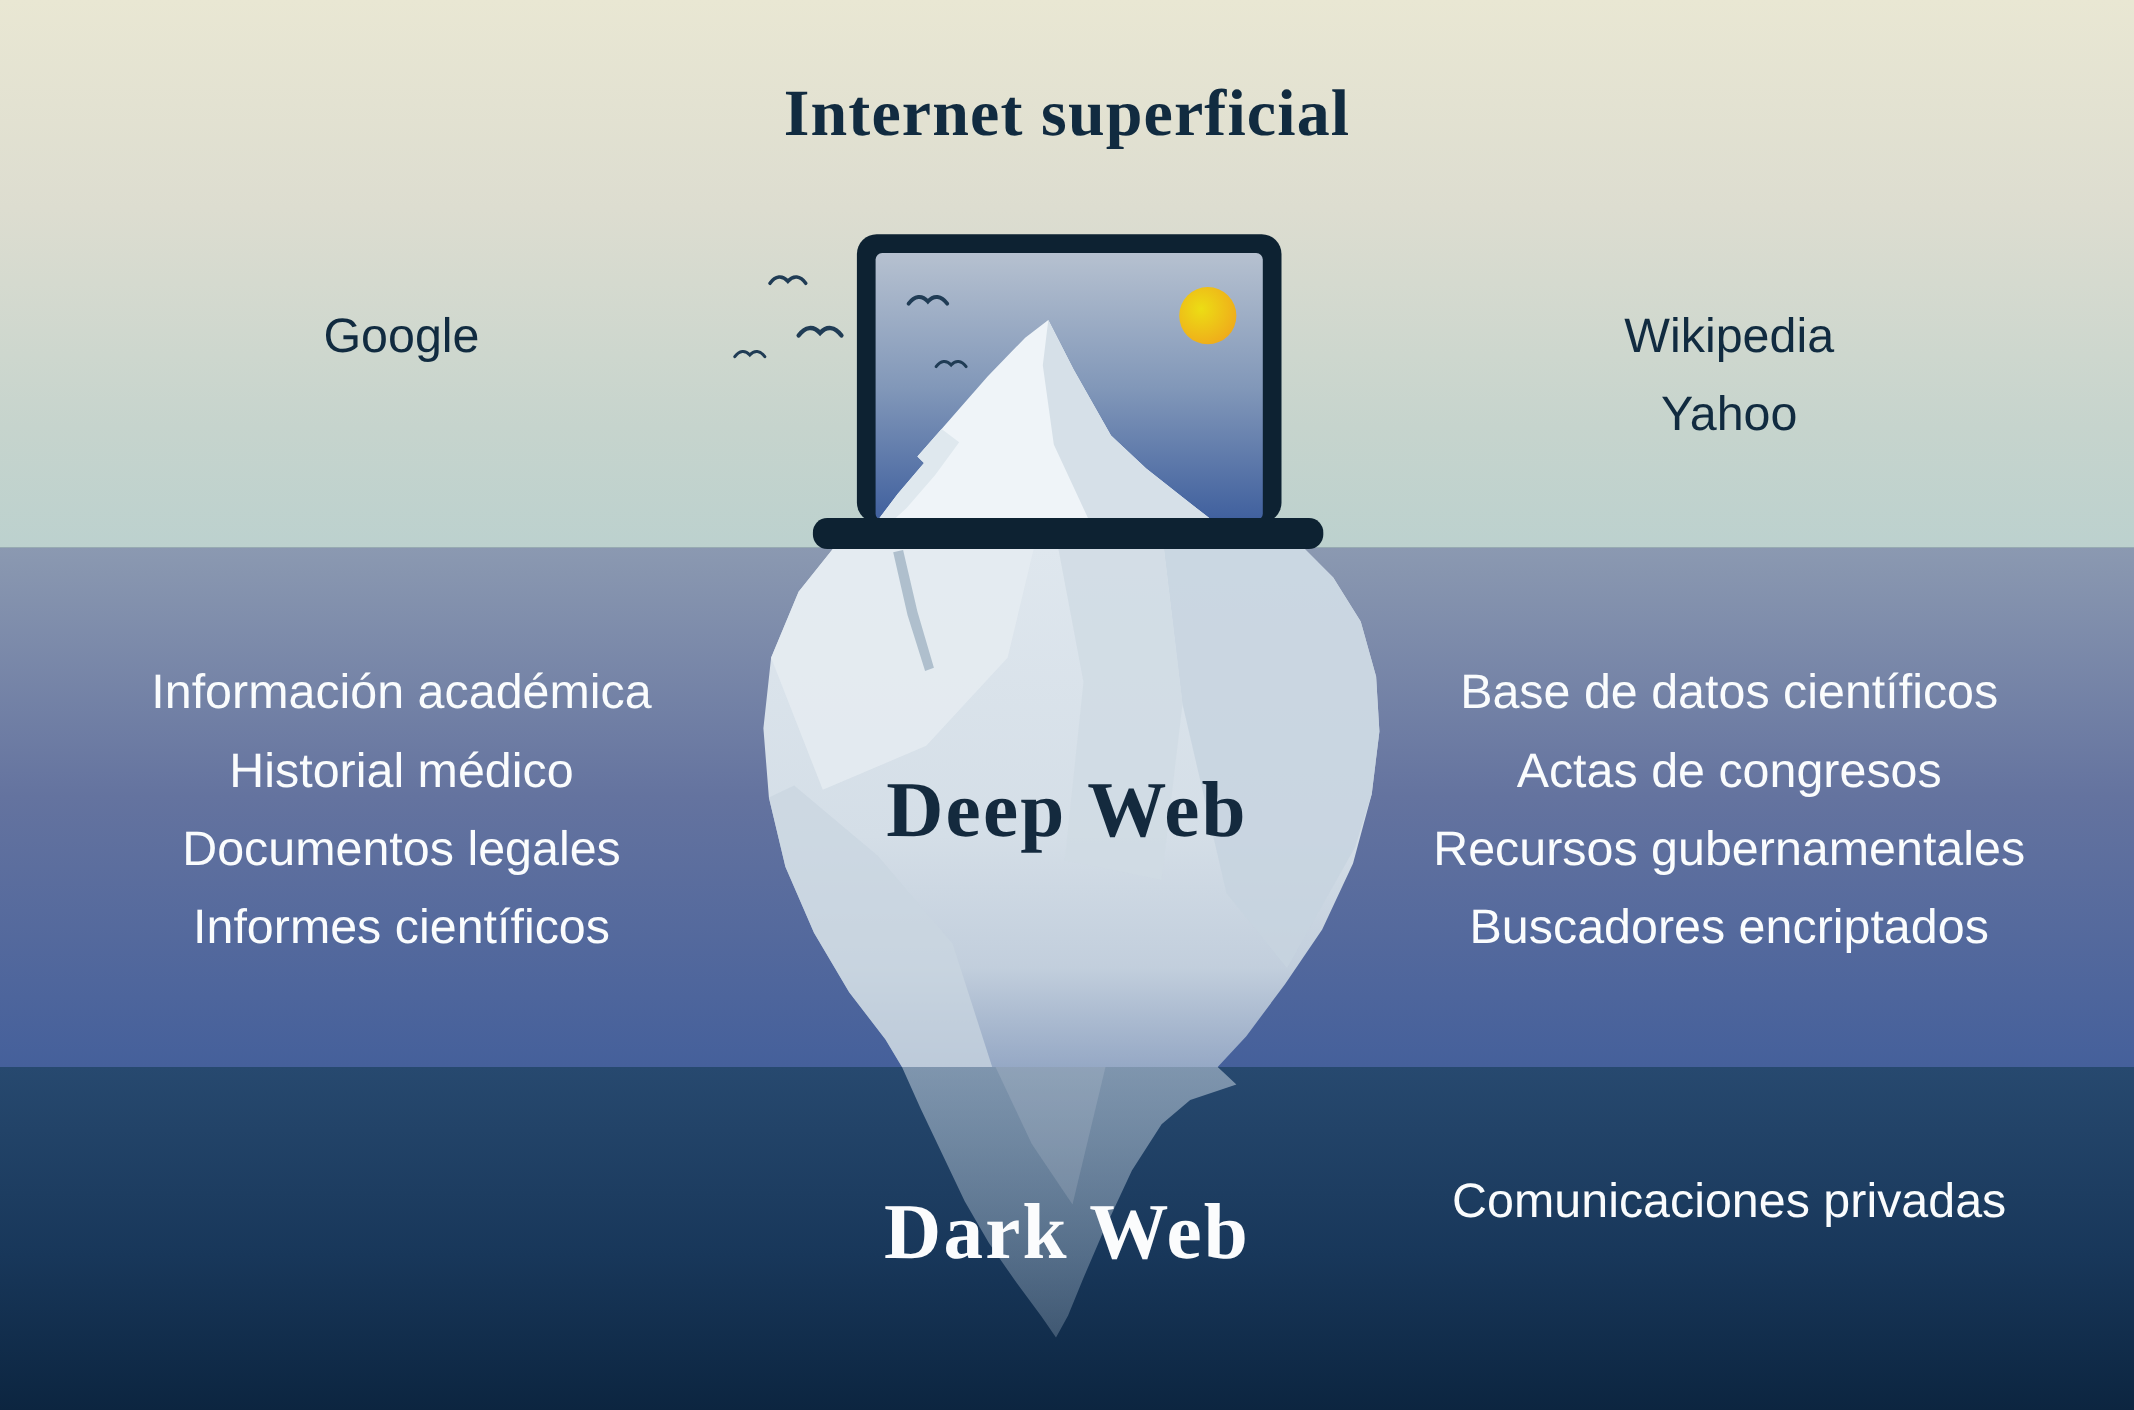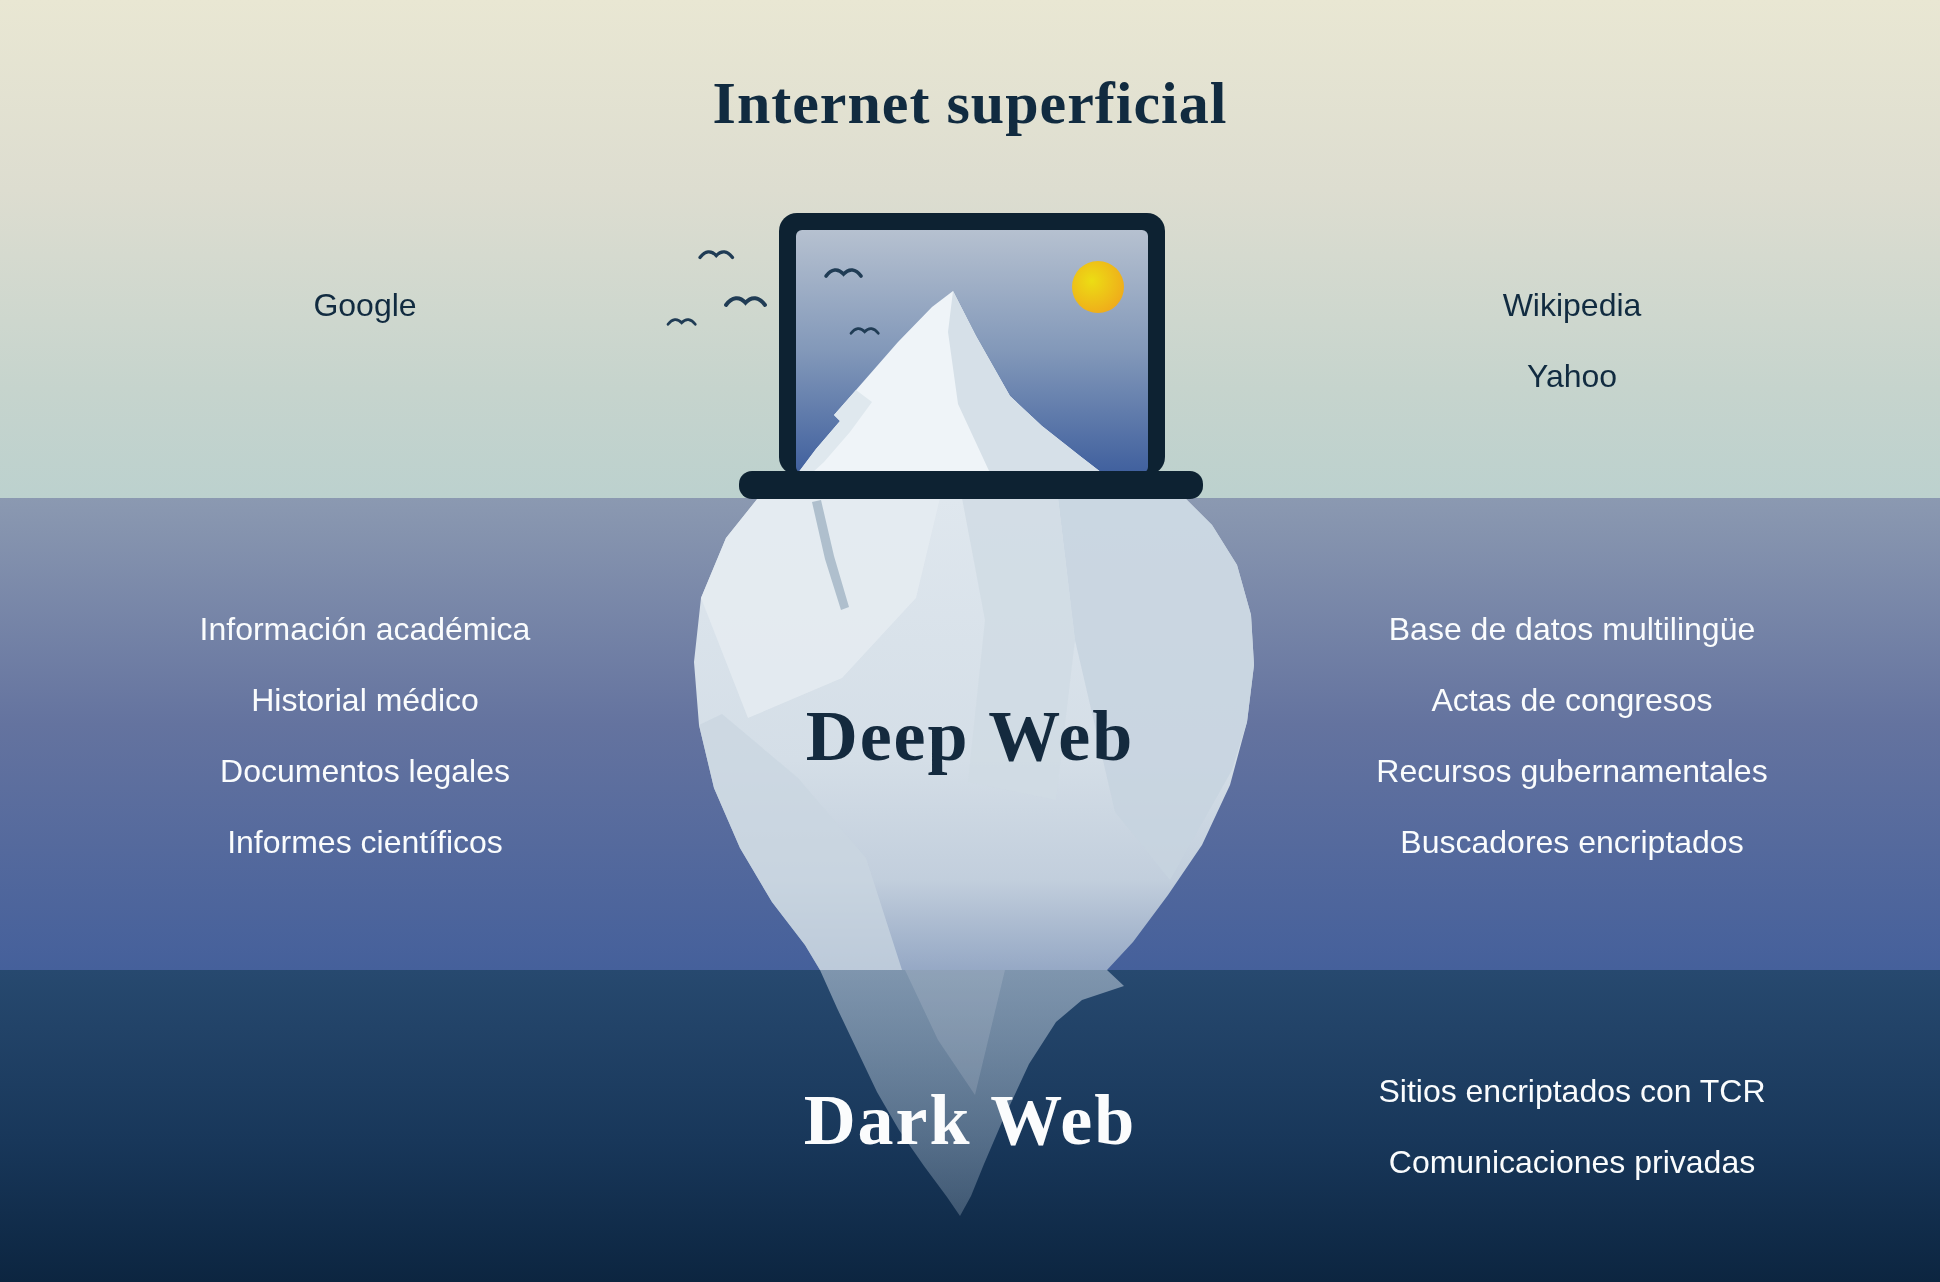--- a/index.html
+++ b/index.html
@@ -21,21 +21,21 @@
     font-size:60px;line-height:118px;letter-spacing:1px;color:#112b40;
   }
   .big-label{
     position:absolute;left:0;width:1940px;text-align:center;
     font-family:"Liberation Serif",serif;font-weight:700;
     font-size:72px;line-height:116px;letter-spacing:2px;
   }
   .deep-label{top:678px;color:#142a3e;}
   .dark-label{top:1062px;color:#fbfcfd;}
   .col{position:absolute;width:620px;text-align:center;}
-  .col .line{font-size:32px;line-height:71px;height:71px;white-space:nowrap;}
+  .col .line{font-size:44px;line-height:71px;height:71px;white-space:nowrap;}
   .navy .line{color:#112b40;}
   .white .line{color:#fafcfd;}
   .surface-left{left:55px;top:270px;}
   .surface-right{left:1262px;top:270px;}
   .deep-left{left:55px;top:594px;}
   .deep-right{left:1262px;top:594px;}
   .dark-left{left:55px;top:1056px;}
   .dark-right{left:1262px;top:1056px;}
   .birds{stroke:#203c55;stroke-width:2.6;fill:none;stroke-linecap:round;}
 </style>
@@ -122,27 +122,26 @@
     <div class="line">Yahoo</div>
   </div>
 
   <div class="col white deep-left">
     <div class="line">Información académica</div>
     <div class="line">Historial médico</div>
     <div class="line">Documentos legales</div>
     <div class="line">Informes científicos</div>
   </div>
   <div class="col white deep-right">
-    <div class="line">Base de datos multilingüe</div>
+    <div class="line">Base de datos científicos</div>
     <div class="line">Actas de congresos</div>
     <div class="line">Recursos gubernamentales</div>
     <div class="line">Buscadores encriptados</div>
   </div>
 
   <div class="big-label deep-label">Deep Web</div>
   <div class="big-label dark-label">Dark Web</div>
 
   <div class="col white dark-right">
-    <div class="line">Sitios encriptados con TCR</div>
     <div class="line">Comunicaciones privadas</div>
   </div>
 
 </div>
 
 </body></html>

